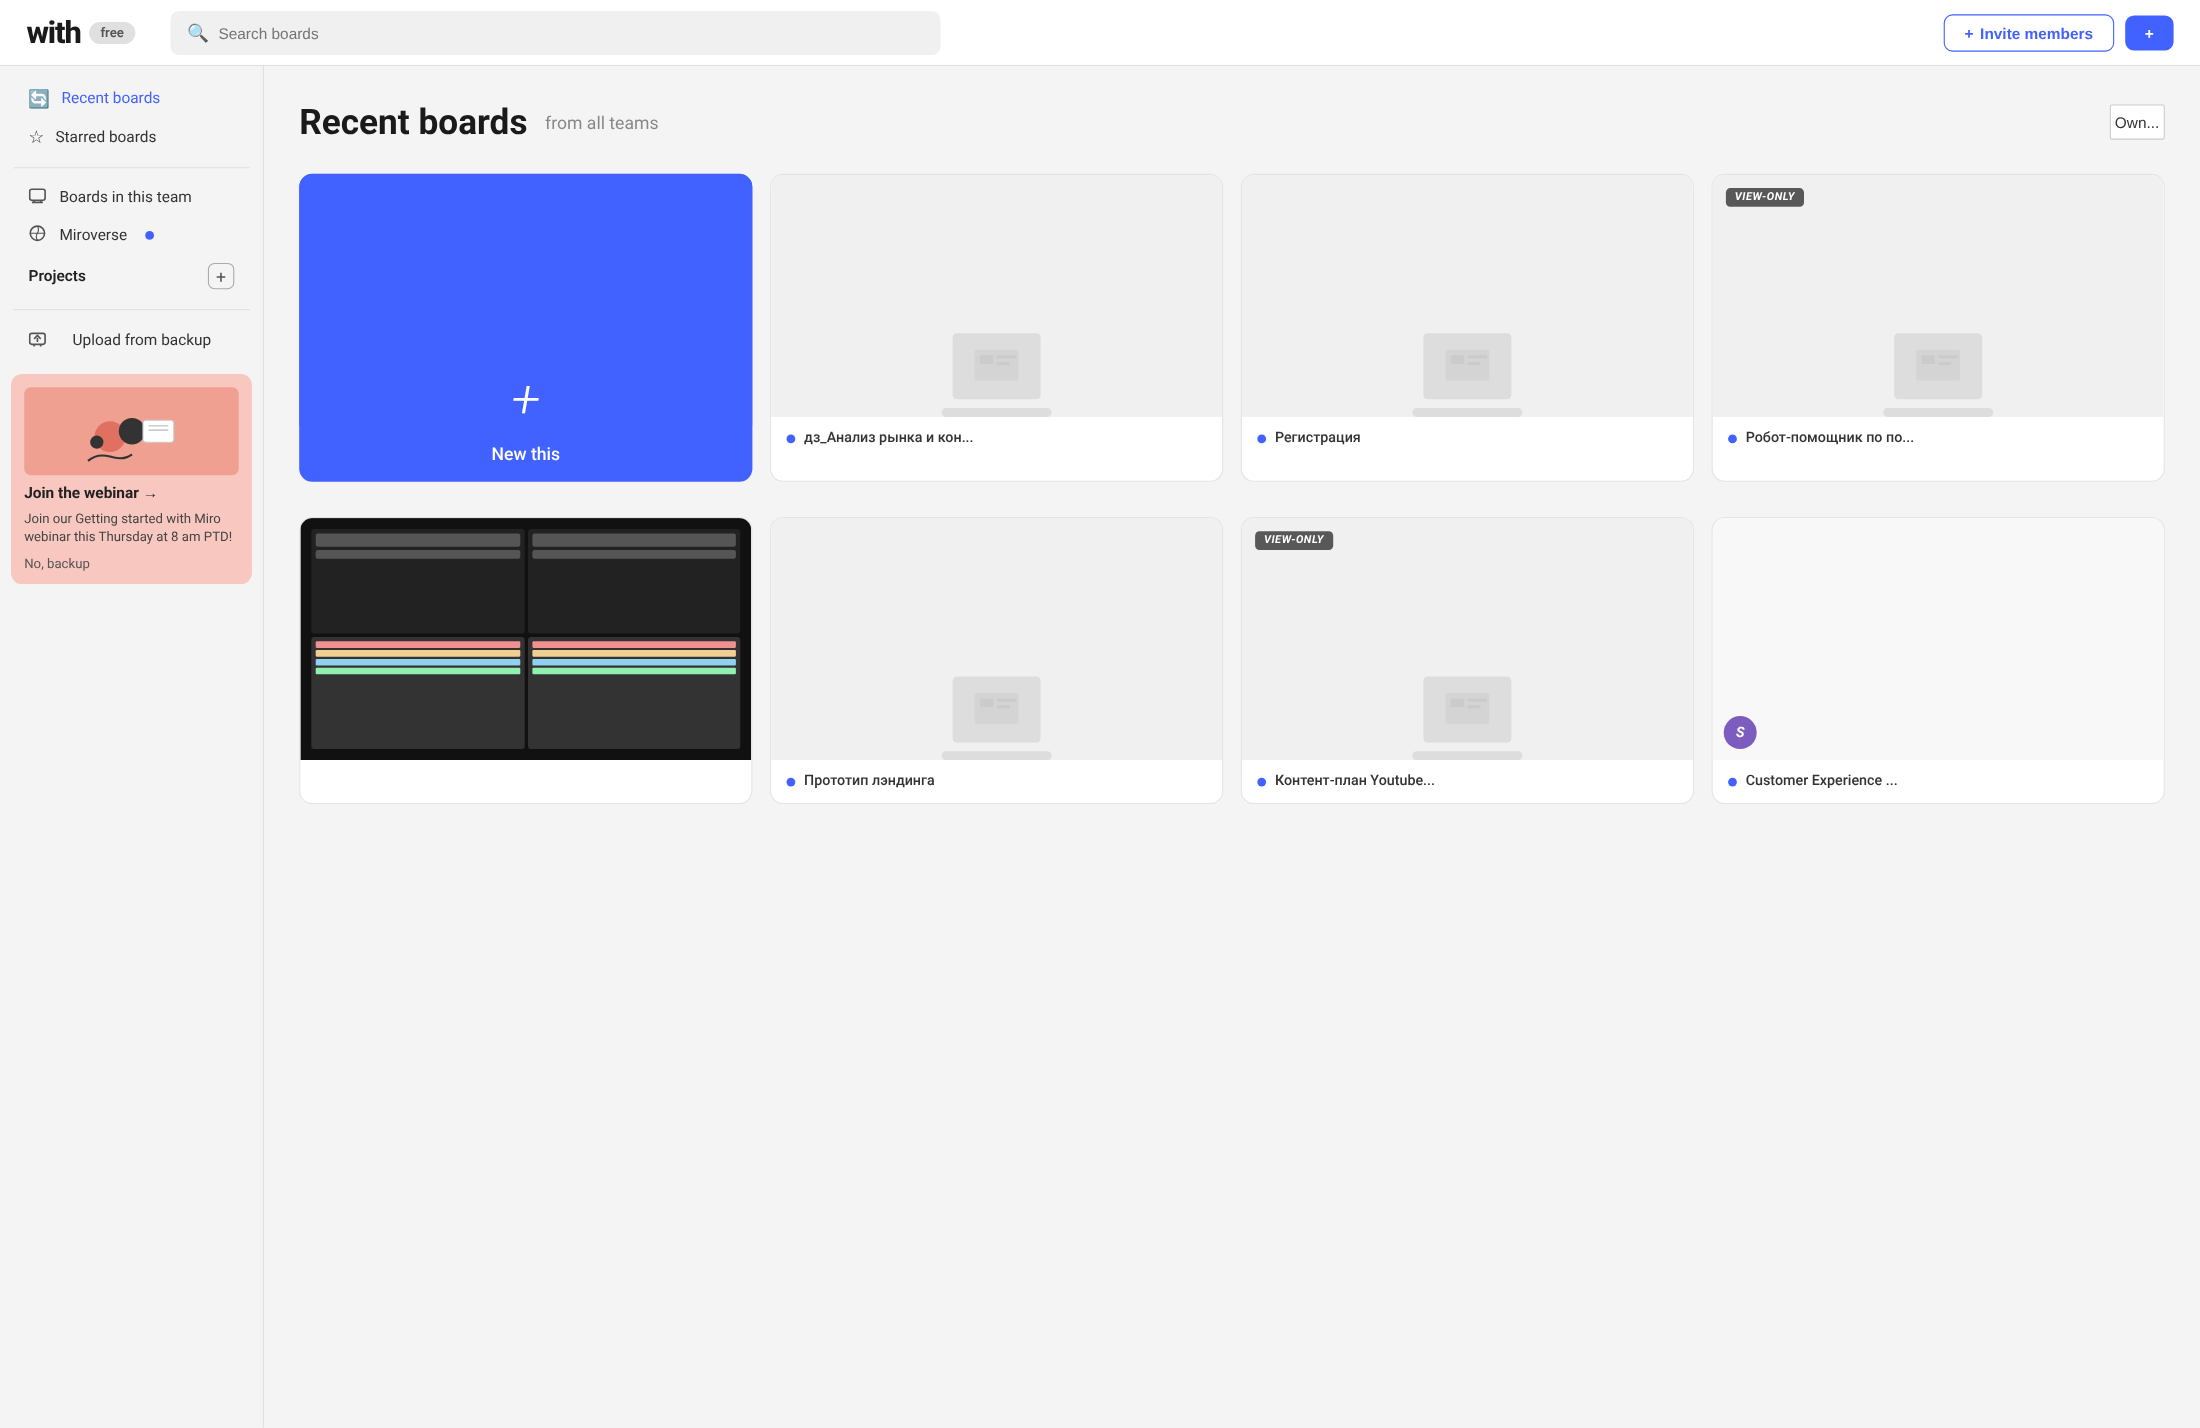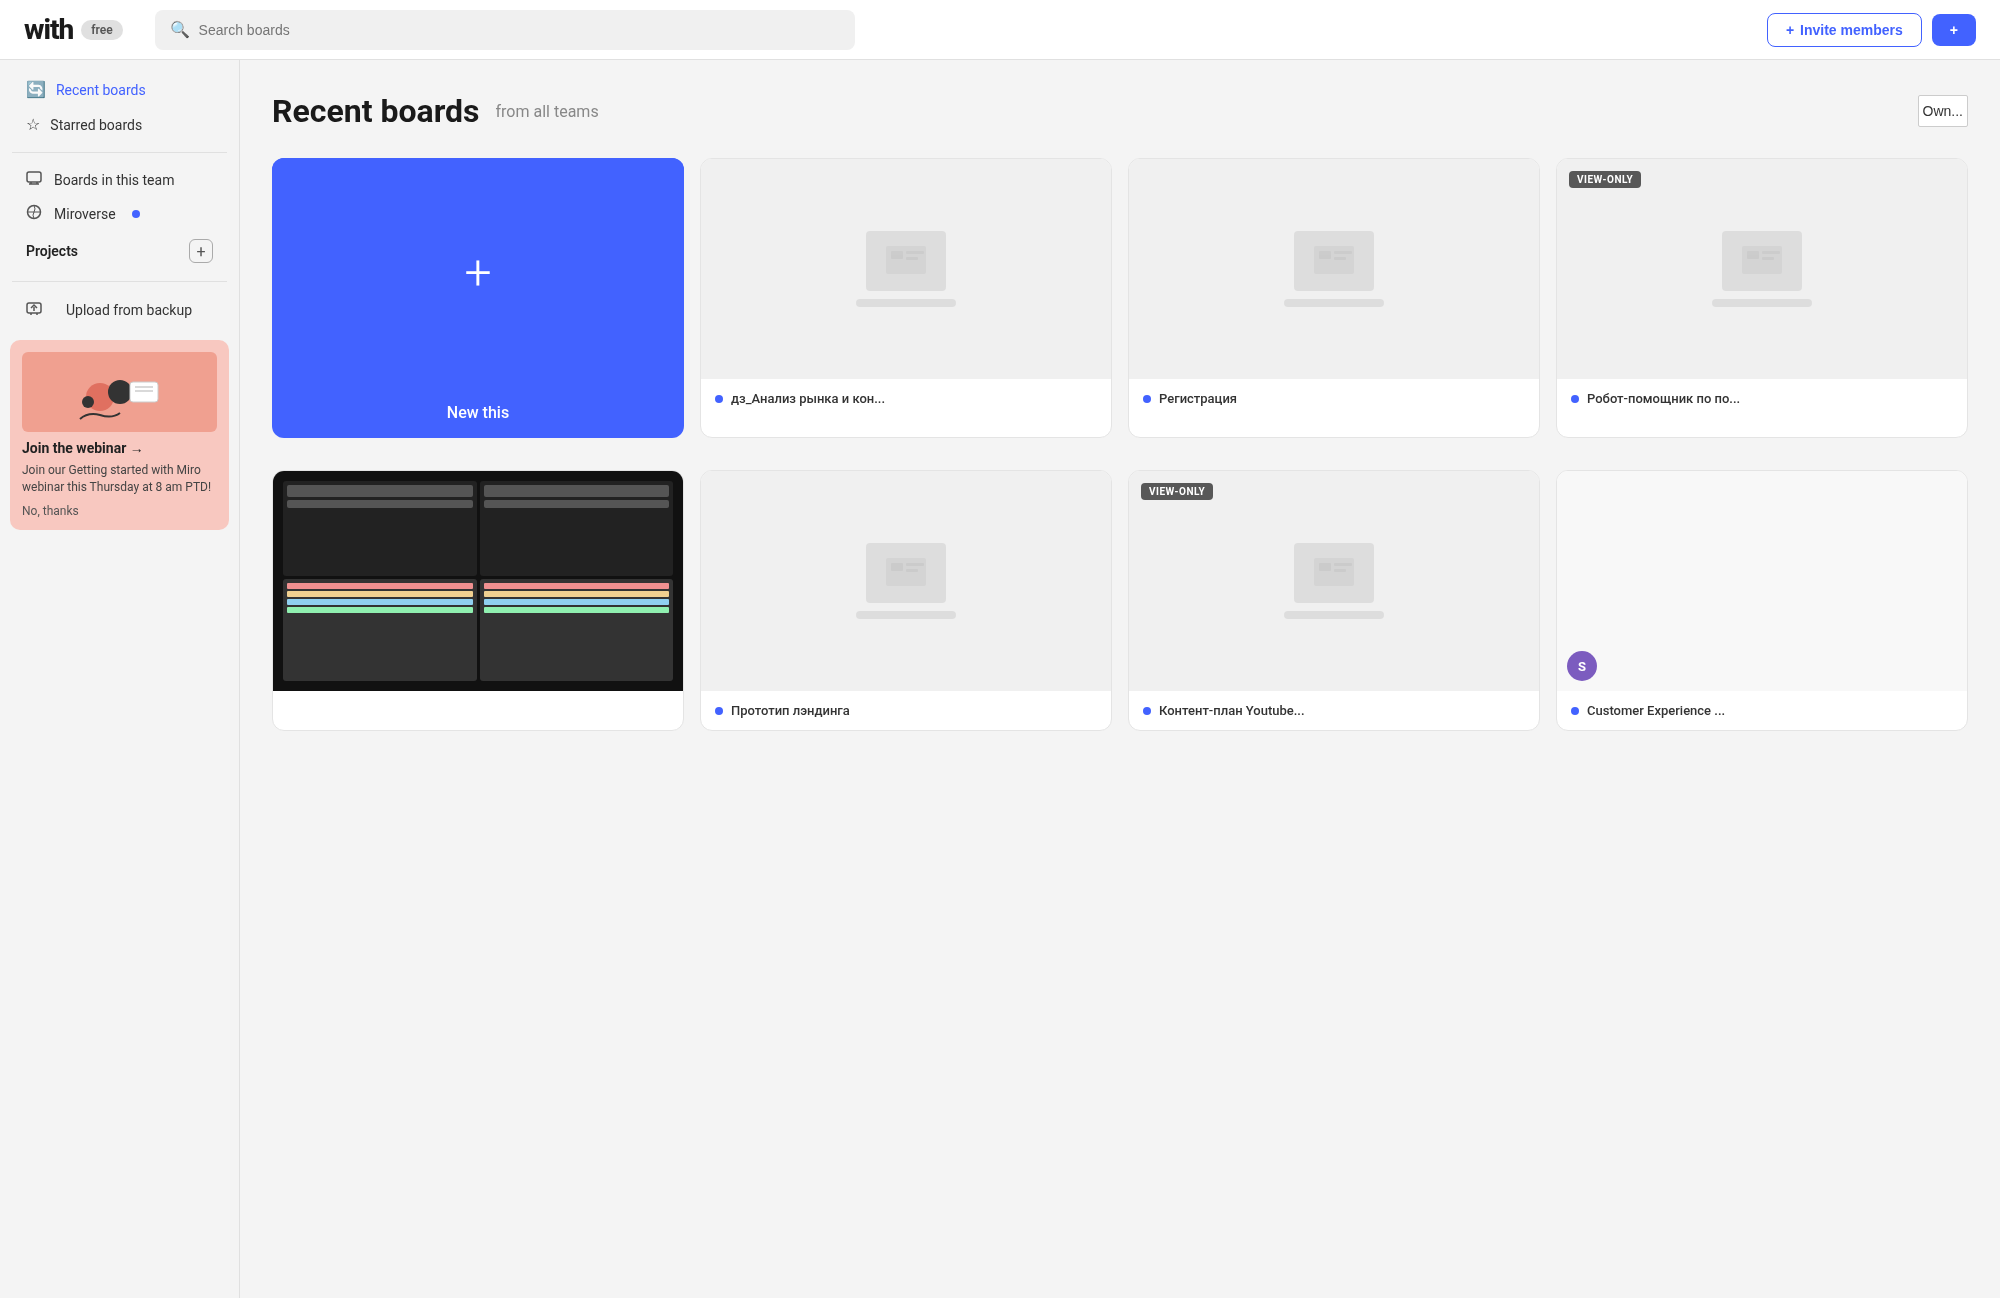--- a/index.html
+++ b/index.html
@@ -116,22 +116,22 @@
       background: #fff; border-radius: 12px; overflow: hidden;
       border: 1px solid #e4e4e4; cursor: pointer; transition: box-shadow 0.15s;
       display: flex; flex-direction: column;
     }
 
     .board-card.new-board {
       background: #4262ff; border: none; min-height: 280px;
     }
 
     .board-thumbnail {
-      height: 220px; display: flex; align-items: center; justify-content: center;
-      background: #f0f0f0; position: relative; overflow: hidden;
+      height: 220px; display: flex; align-items: flex-end; justify-content: center;
+      background: #f0f0f0; position: relative; overflow: hidden; font-style: italic;
     }
     .board-card.new-board .board-thumbnail {
       background: #4262ff; flex: 1;
     }
 
     .new-board-plus {
       color: #fff; font-size: 48px; font-weight: 300; line-height: 1;
     }
     .new-board-label {
       color: #fff; font-size: 16px; font-weight: 500; padding: 16px; text-align: center;
@@ -256,21 +256,21 @@
           <circle cx="50" cy="35" r="12" fill="#333"></circle>
           <rect x="60" y="25" width="28" height="20" rx="3" fill="#fff" stroke="#ccc" stroke-width="1"></rect>
           <line x1="65" y1="30" x2="83" y2="30" stroke="#ccc" stroke-width="1.5"></line>
           <line x1="65" y1="34" x2="83" y2="34" stroke="#ccc" stroke-width="1.5"></line>
           <circle cx="18" cy="45" r="6" fill="#333"></circle>
           <path d="M10 62 Q18 55 30 58 Q42 62 50 56" stroke="#333" stroke-width="2" fill="none"></path>
         </svg>
       </div>
       <div class="webinar-title">Join the webinar →</div>
       <div class="webinar-desc">Join our Getting started with Miro webinar this Thursday at 8 am PTD!</div>
-      <div class="no-thanks">No, thanks</div>
+      <div class="no-thanks">No, backup</div>
     </div>
 
   </div>
 
   <div class="main-content">
 
     <div class="page-header">
       <h1 class="page-title">Recent boards</h1>
       <span class="page-subtitle">from all teams</span>
       <div class="header-filter">

